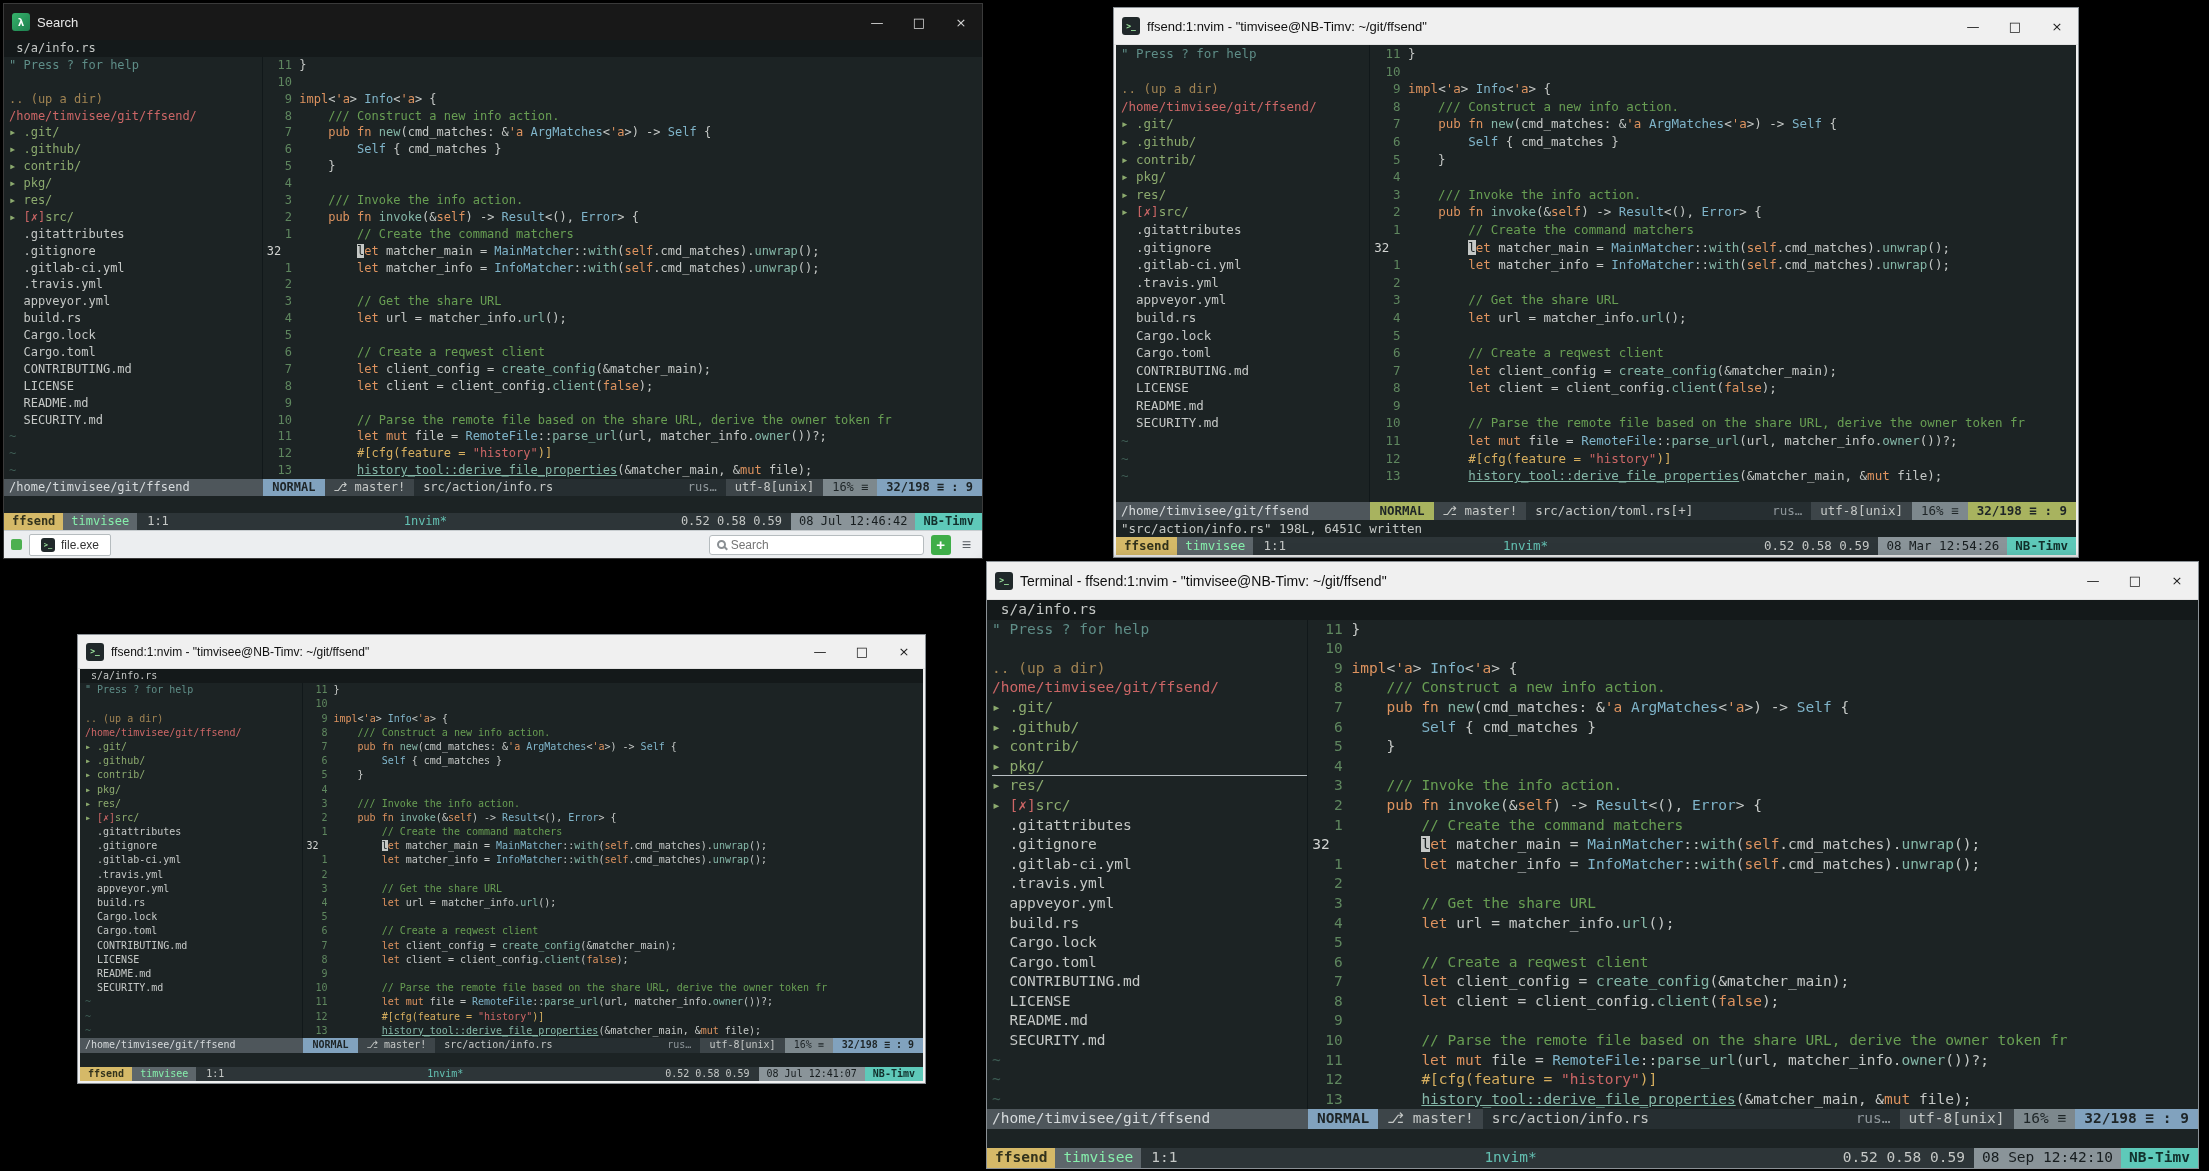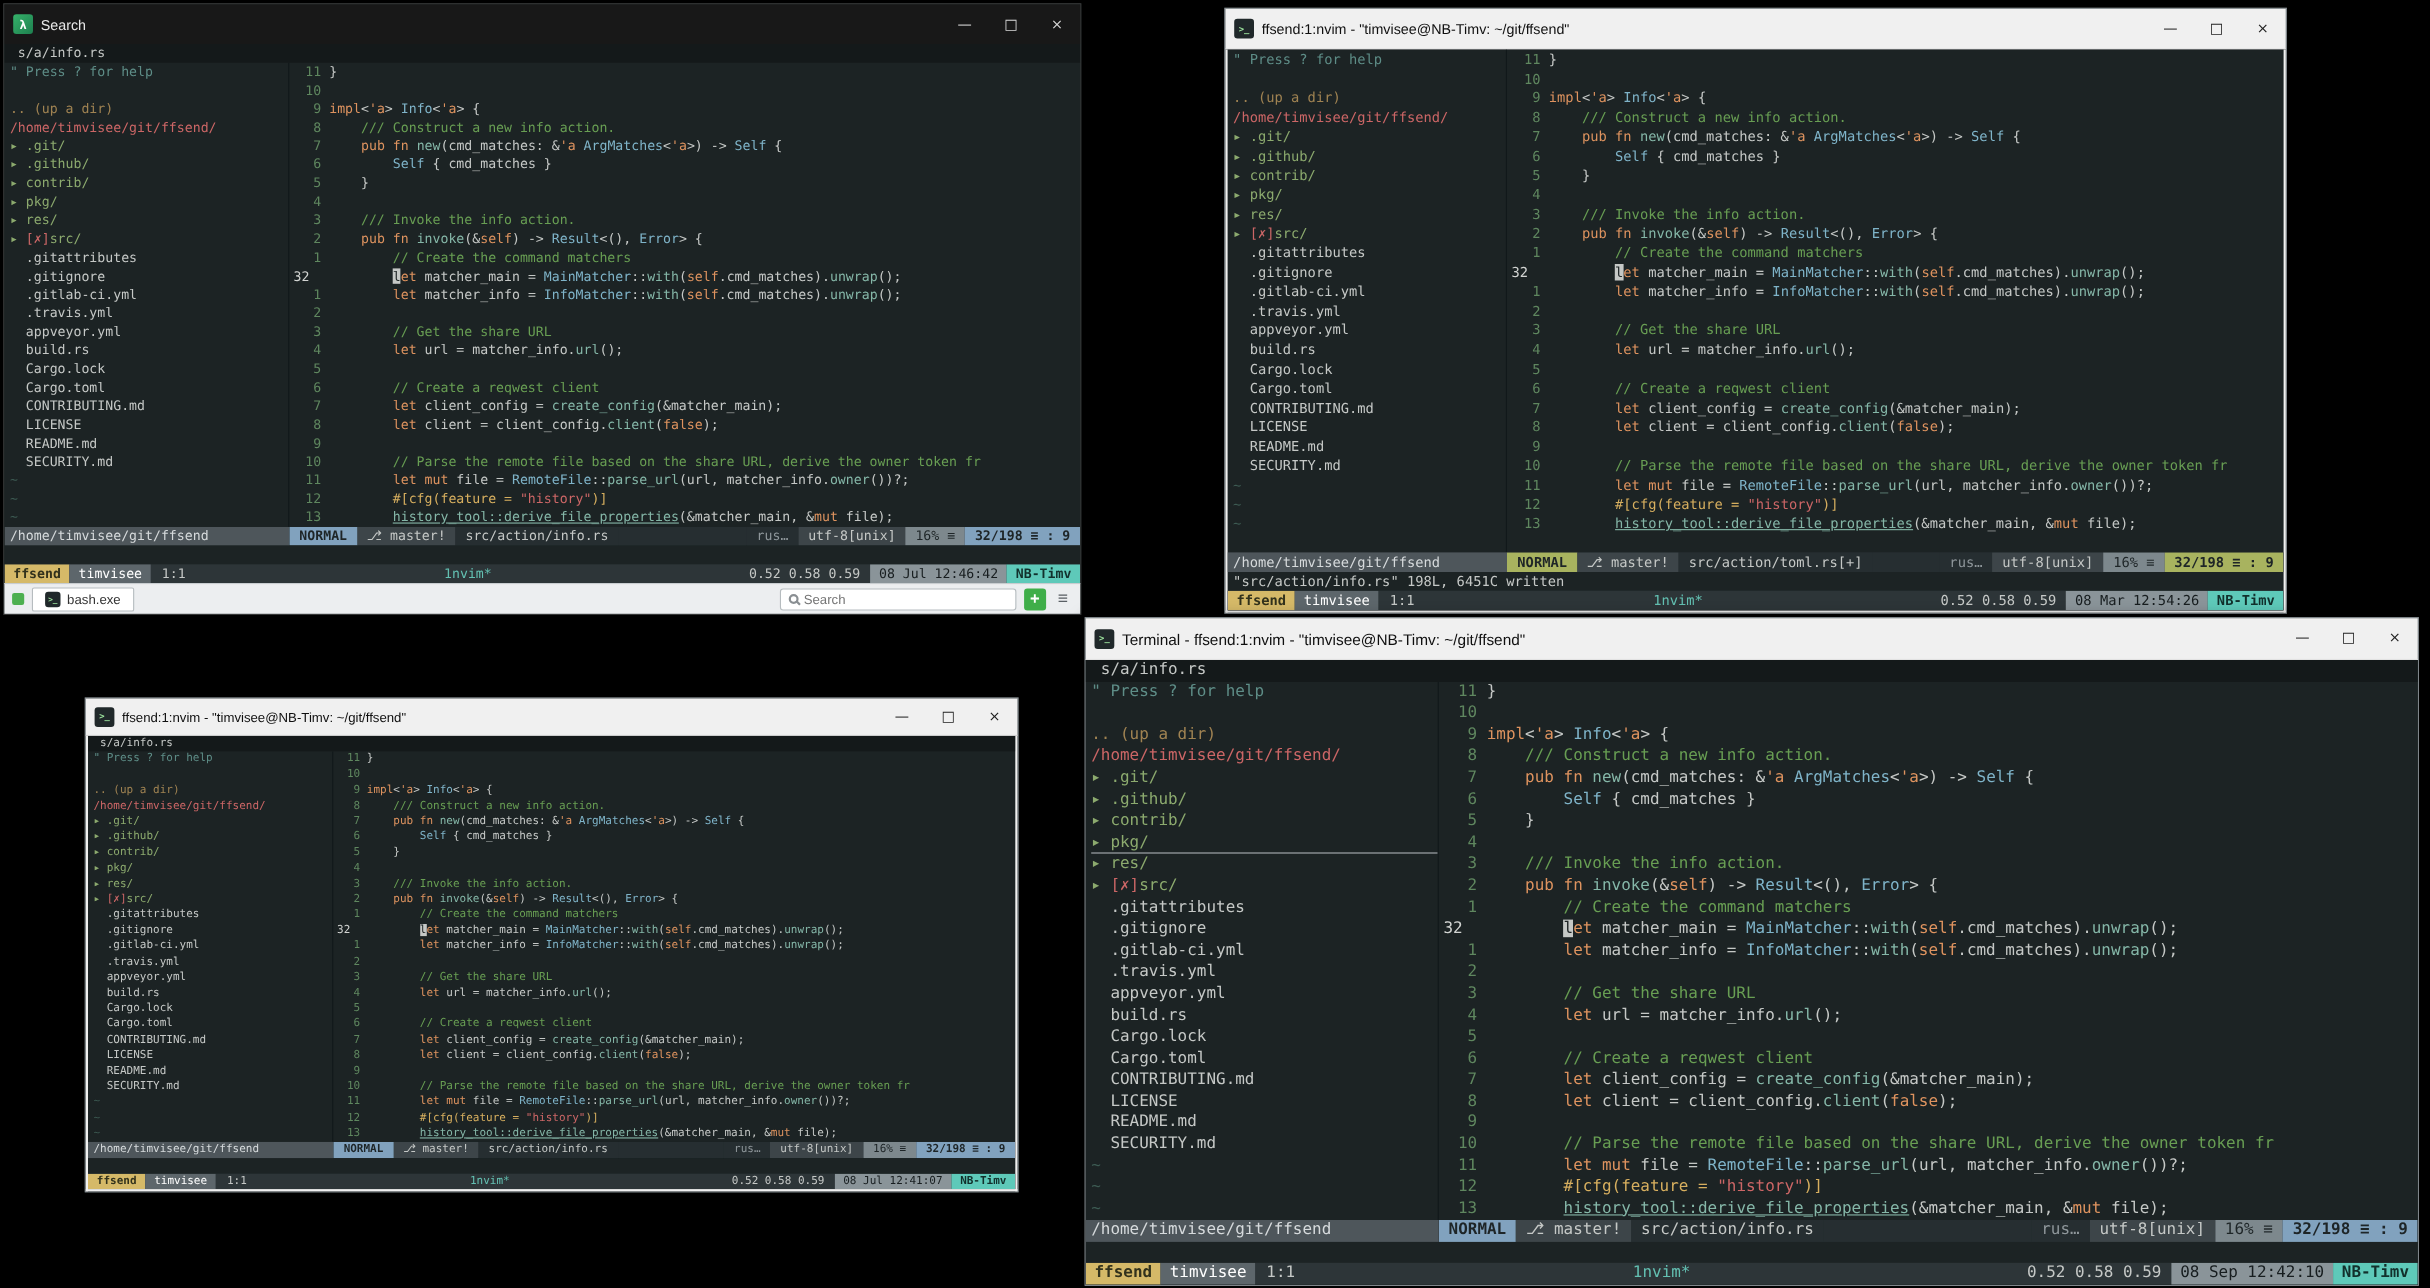--- a/index.html
+++ b/index.html
@@ -48,21 +48,21 @@
   .sl-fill{flex:1;background:var(--c-sl_file_bg)}
   .sl-ft{background:var(--c-sl_file_bg);color:#8f979b}
   .sl-enc{background:var(--c-sl_branch_bg)}
   .sl-pct{background:var(--c-sl_pct_bg);color:#1e2527}
   .sl-pos{background:var(--accent);color:#1e2527;font-weight:bold}
   .cmdline{padding-left:5px;flex:none}
 
   .tmux{flex:none;height:var(--lh);display:flex;align-items:stretch;background:var(--c-tmux_bg);white-space:pre;overflow:hidden}
   .tmux span{display:flex;align-items:center}
   .tmux-session{background:var(--c-tmux_session_bg);color:#32321c;padding:0 8px;font-weight:bold}
-  .tmux-user{background:var(--c-tmux_user_bg);color:#ffffff;padding:0 8px}
+  .tmux-user{background:var(--c-tmux_user_bg);color:#86efac;padding:0 8px}
   .tmux-win{padding:0 10px;color:var(--c-fg)}
   .tmux-fill{flex:1}
   .tmux-center{color:var(--c-tmux_center_fg)}
   .tmux-load{padding:0 9px;color:var(--c-fg)}
   .tmux-clock{background:var(--c-tmux_date_bg);color:#171d1f;padding:0 8px}
   .tmux-host{background:var(--c-tmux_host_bg);color:#12302c;padding:0 8px;font-weight:bold}
 
   .cmder-tabbar{flex:none;height:28px;background:#eceef0;border-top:1px solid #c8cdd0;display:flex;align-items:center;gap:7px;padding:0 7px;font-size:12px;color:#333}
   .cmder-ind{width:11px;height:11px;background:#4db050;border-radius:2px;flex:none}
   .cmder-tab{display:flex;align-items:center;gap:6px;background:#fff;border:1px solid #b6bcbf;border-radius:2px;padding:1px 11px;height:22px}
@@ -160,21 +160,21 @@
           <span class="slseg sl-pos">32/198 ≡ : 9</span>
         </div>
       </div>
       <div class="line cmdline"></div>
       <div class="tmux"><span class="tmux-session">ffsend</span><span class="tmux-user">timvisee</span><span class="tmux-win">1:1</span><span class="tmux-fill"></span><span class="tmux-center">1nvim*</span><span class="tmux-fill"></span><span class="tmux-load">0.52 0.58 0.59</span><span class="tmux-clock">08 Jul 12:46:42</span><span class="tmux-host">NB-Timv</span></div>
     </div>
     <div class="cmder-tabbar">
       <span class="cmder-ind"></span>
       <div class="cmder-tab">
         <span class="tico tico-term">&gt;_</span>
-        <span>bash.exe</span>
+        <span>file.exe</span>
       </div>
       <span class="cmder-fill"></span>
       <div class="search">
         <span class="mag"></span>
         <input placeholder="Search" style="">
       </div>
       <button class="plus">+</button>
       <span class="menu">≡</span>
     </div>
   </div>

